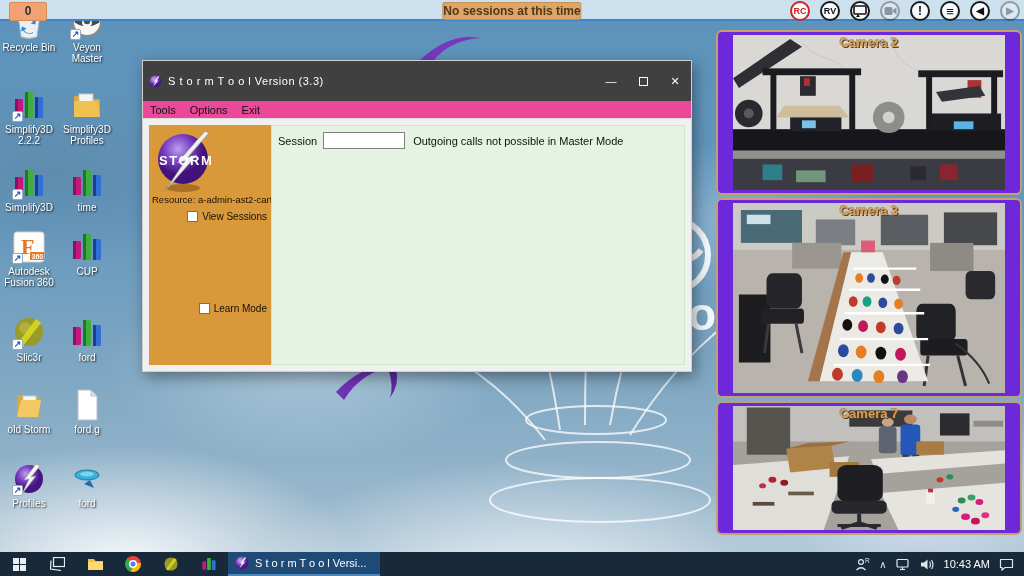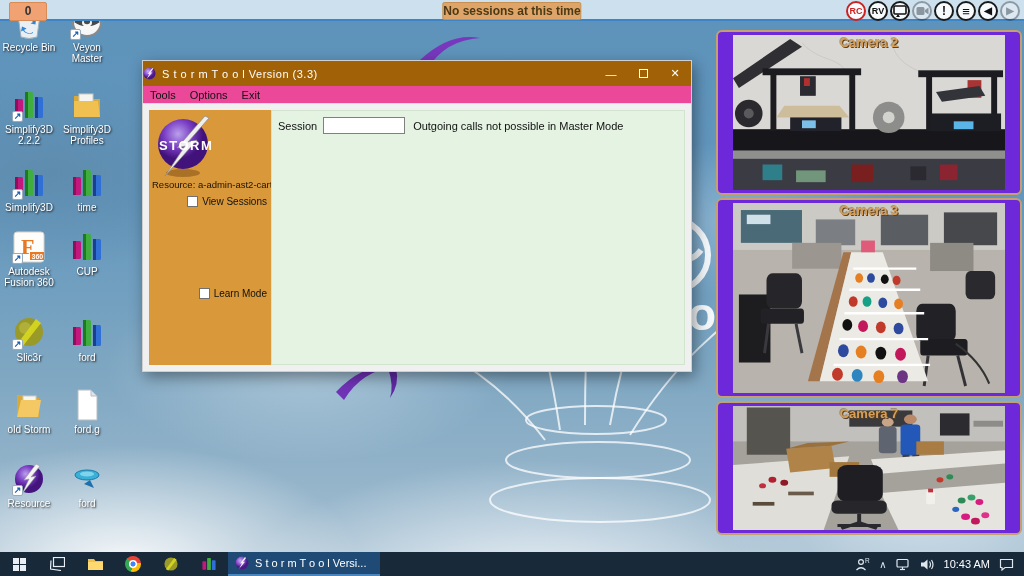--- a/index.html
+++ b/index.html
@@ -23,21 +23,21 @@
   
   .topbar { position:absolute; left:0; top:0; width:1024px; height:21px;
     background:#cdе0ee; background-color:#cde0ee; border-bottom:2px solid #3d85c6;
     display:flex; align-items:center; z-index:40; }
   .count-badge { position:absolute; left:9px; top:2px; width:38px; height:19px;
     background:#f0a272; border:1px solid #d88b55; border-radius:2px;
     color:#333; font-size:12px; font-weight:bold; text-align:center; line-height:17px; }
   .top-msg { position:absolute; left:50%; transform:translateX(-50%); top:2px;
     background:#dfa467; border:1px solid #c78f50; border-radius:2px;
     color:#4c3a17; font-size:12px; font-weight:bold; padding:1px 0; }
-  .top-icons { position:absolute; right:4px; top:1px; display:flex; gap:2px; }
+  .top-icons { position:absolute; right:4px; top:1px; display:flex; gap:10px; }
   .tbi { width:20px; height:20px; border-radius:50%; border:2px solid #1a1a1a;
     background:rgba(255,255,255,.85); color:#111; font-size:9px; font-weight:bold;
     display:flex; align-items:center; justify-content:center; line-height:1; }
   .tbi.red { border-color:#cc2222; color:#cc2222; }
   .tbi.dim { opacity:.35; }
   .tbi .tri { font-size:10px; }
 
   
   .dicon { position:absolute; width:58px; text-align:center; z-index:5; }
   .dicon .art { width:36px; height:34px; margin:0 auto; position:relative; }
@@ -54,22 +54,22 @@
   .cam-photo { position:absolute; left:15px; right:15px; top:3px; bottom:3px; }
   .cam-photo svg { width:100%; height:100%; display:block; }
   .cam-label { position:absolute; top:3px; left:0; right:0; text-align:center;
     color:#d9a055; font-size:13px; font-weight:bold;
     text-shadow:1px 1px 0 #5a4026, -1px -1px 0 rgba(90,64,38,.4); z-index:2; }
 
   
   .window { position:absolute; left:142px; top:60px; width:550px; height:312px;
     background:#f0f0f0; border:1px solid #cfcfcf; box-shadow:3px 5px 14px rgba(0,0,0,.4);
     z-index:20; display:flex; flex-direction:column; }
-  .titlebar { height:25px; background:#a16207; display:flex; align-items:center;
-    color:#fff; font-size:11px; }
+  .titlebar { height:40px; background:#404040; display:flex; align-items:center;
+    color:#fff; font-size:11px; padding-left:6px; }
   .titlebar .ticon { width:13px; height:13px; margin-right:6px; }
   .t-title { flex:1; letter-spacing:.5px; white-space:nowrap; overflow:hidden; }
   .t-btn { width:32px; height:23px; display:flex; align-items:center; justify-content:center;
     color:#fff; font-size:11px; }
   .t-max-box { width:9px; height:9px; border:1px solid #fff; }
   .menubar { height:18px; background:#ec4899; border-bottom:1px solid #dcdcdc;
     display:flex; align-items:center; font-size:11px; color:#111; }
   .menu-item { padding:0 7px; height:100%; display:flex; align-items:center; }
   .win-body { flex:1; display:flex; padding:6px; background:#f0f0f0; }
   .side-orange { width:122px; background:#d9983a; position:relative; flex:none; }
@@ -288,21 +288,21 @@
     <defs>
           <radialGradient id="sg1" cx="38%" cy="32%">
             <stop offset="0%" stop-color="#b9a0ec"></stop>
             <stop offset="55%" stop-color="#7b3fc4"></stop>
             <stop offset="100%" stop-color="#45157e"></stop>
           </radialGradient>
         </defs>
     <circle cx="17" cy="17" r="14" fill="url(#sg1)"></circle>
     <path d="M24 2 L12 18 L17 17 L10 32 L24 14 L19 15 L28 4 Z" fill="#f4f4f4" stroke="#9a9a9a" stroke-width=".6"></path>
   </svg><span class="sc">↗</span></div>
-  <div class="lbl">Resource</div>
+  <div class="lbl">Profiles</div>
 </div>
 <div class="dicon" style="left:58px;top:462px">
   <div class="art"><svg width="34" height="34" viewBox="0 0 34 34">
     <ellipse cx="17" cy="13" rx="12" ry="5" fill="#3ab0d8" stroke="#1a7aa8"></ellipse>
     <ellipse cx="17" cy="12" rx="7" ry="2.6" fill="#7fd4ec"></ellipse>
     <path d="M20 18 L14 22 L24 26 Z" fill="#1d6fae"></path>
   </svg></div>
   <div class="lbl">ford</div>
 </div>
 

